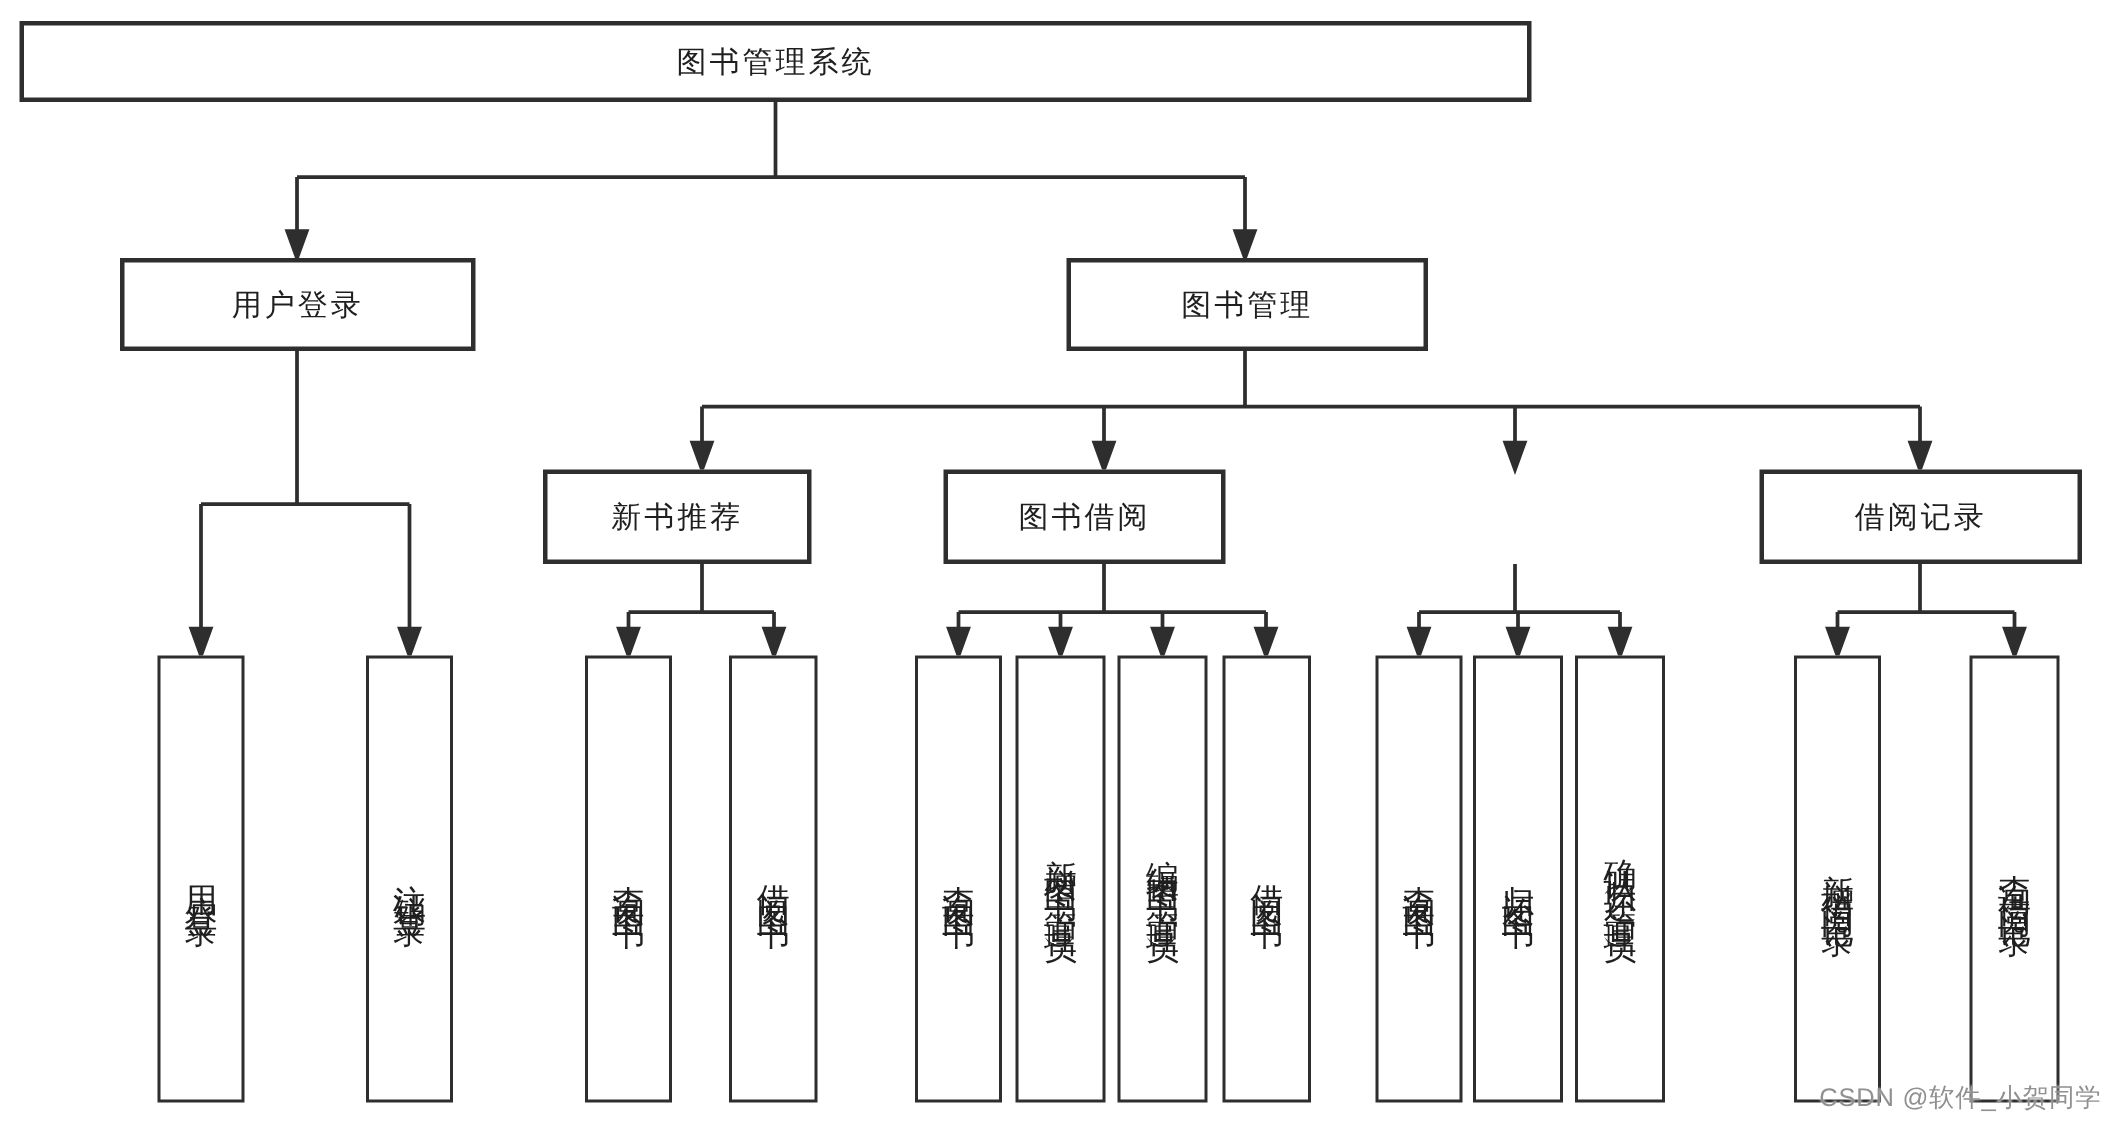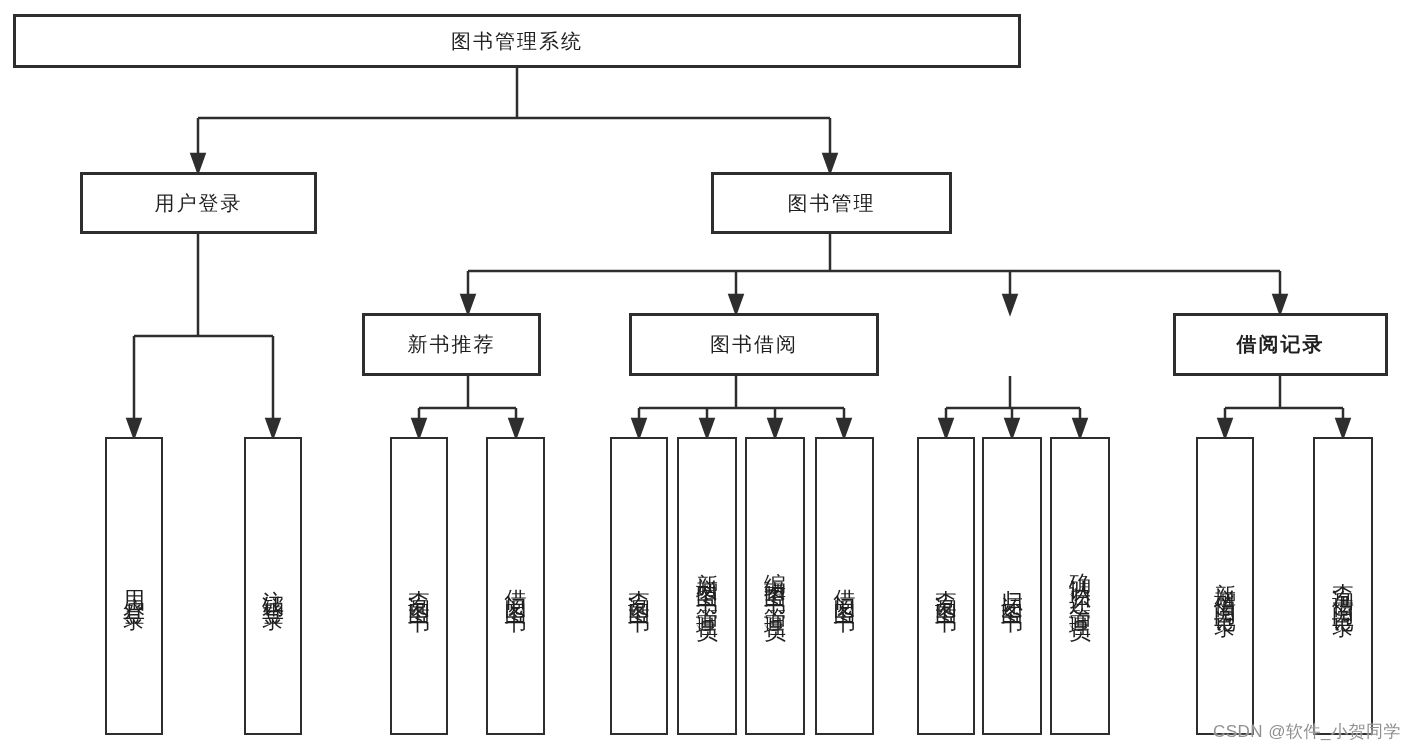--- a/index.html
+++ b/index.html
@@ -132,24 +132,24 @@
   <div class="node hbox" style="left:80px; top:172px; width:237px; height:62px;">
     <span>用户登录</span>
   </div>
   <div class="node hbox" style="left:711px; top:172px; width:241px; height:62px;">
     <span>图书管理</span>
   </div>
 
   <div class="node hbox" style="left:362px; top:313px; width:179px; height:63px;">
     <span>新书推荐</span>
   </div>
-  <div class="node hbox" style="left:629px; top:313px; width:250px; height:63px;">
+  <div class="node hbox" style="left:629px; top:313px; width:188px; height:63px;">
     <span>图书借阅</span>
   </div>
-  <div class="node hbox" style="left:1173px; top:313px; width:215px; height:63px;font-weight:bold;">
+  <div class="node hbox" style="left:1173px; top:313px; width:215px; height:63px;">
     <span>借阅记录</span>
   </div>
 
   <div class="node vbox" style="left:105px; top:437px; width:58px; height:298px;">
     <span class="vtext">用户登录</span>
   </div>
   <div class="node vbox" style="left:244px; top:437px; width:58px; height:298px;">
     <span class="vtext">注销登录</span>
   </div>
 

